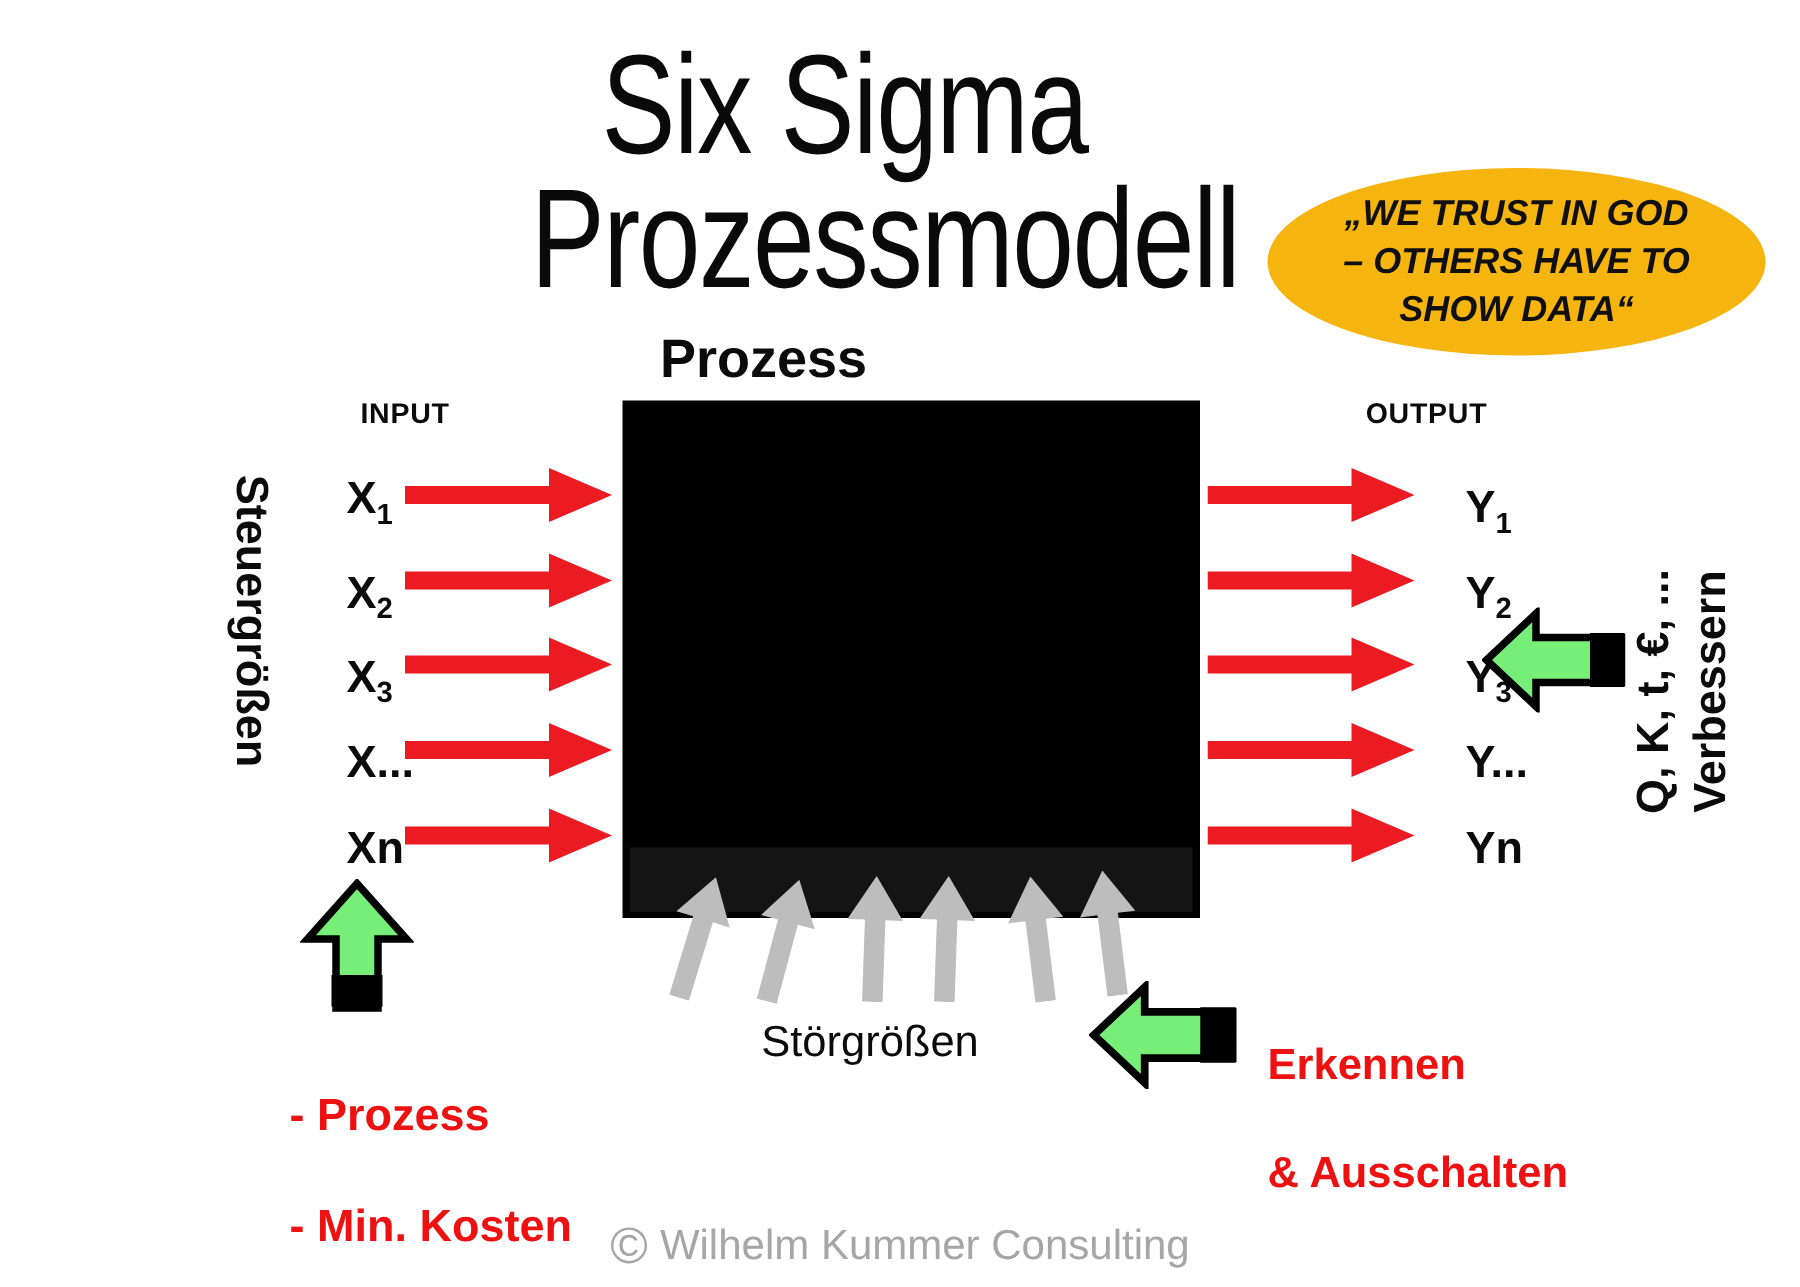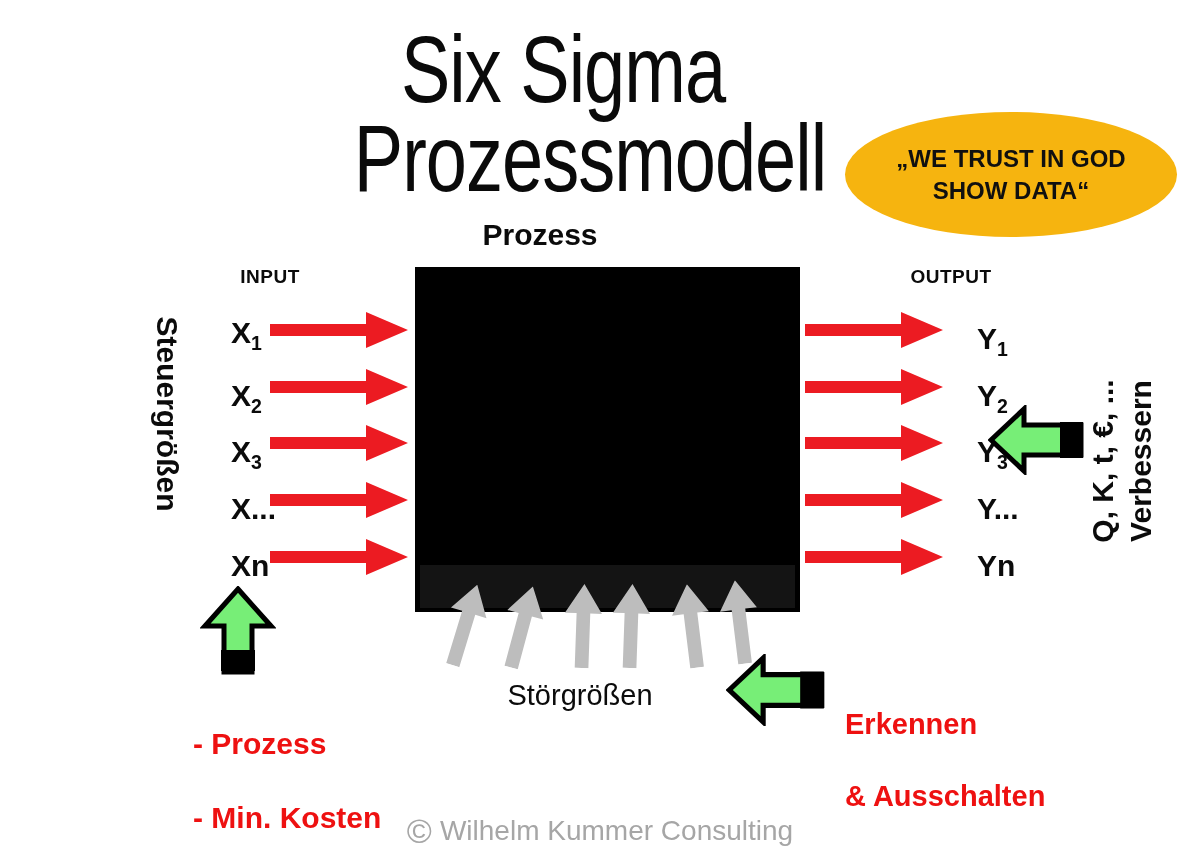--- a/index.html
+++ b/index.html
@@ -15,26 +15,26 @@
     font-size:74px; line-height:70px; letter-spacing:-1px; color:#0a0a0a;
     transform:scaleY(1.27); transform-origin:50% 0;
   }
   .title-l1 { position:relative; left:-27px; }
 
   
   .badge {
     left:845px; top:112px; width:332px; height:125px;
     background:var(--badge-yellow); border-radius:50%;
     display:flex; flex-direction:column; align-items:center; justify-content:center;
-    font-weight:bold; font-size:24px; line-height:32px;
+    font-weight:bold; font-style:italic; font-size:24px; line-height:32px;
     color:#101010; text-align:left;
   }
 
   
-  .prozess-label { left:440px; top:218px; width:200px; text-align:center; font-weight:bold; font-size:30px; }
+  .prozess-label { left:440px; top:218px; width:200px; text-align:left; font-weight:bold; font-size:36px; }
   .box { left:415px; top:267px; width:385px; height:345px; background:#000000; z-index:1; }
   .box-band { position:absolute; left:5px; right:5px; bottom:4px; height:43px; background:#141414; }
 
   
   .hdr { font-weight:bold; font-size:19px; width:130px; text-align:center; letter-spacing:0.5px; }
   .hdr-input  { left:205px; top:266px; }
   .hdr-output { left:886px; top:266px; }
   .v-left {
     left:53px; top:396px; width:228px; height:36px; line-height:36px;
     transform:rotate(90deg); font-weight:bold; font-size:30px; text-align:center;
@@ -56,38 +56,39 @@
   
   .gray-arrow { width:38px; height:84px; color:var(--arrow-gray); z-index:2; }
 
   
   .green-arrow { color:var(--arrow-green); z-index:3; }
 
   
   .stoer { left:455px; top:679px; width:250px; text-align:center; font-weight:normal; font-size:29px; }
   .note-red { font-weight:bold; color:var(--note-red); white-space:pre-line; }
   .regeln { left:193px; top:688px; font-size:30px; line-height:37px; }
-  .erkennen { left:845px; top:670px; font-size:29px; line-height:36px; }
+  .erkennen { left:845px; top:656px; font-size:29px; line-height:36px; }
 
   
   .footer { left:0; top:812px; width:1200px; text-align:center; font-size:28px; color:var(--footer-gray); }
   .footer .c-sym { font-size:34px; vertical-align:-3px; margin-right:8px; }
 </style>
 </head>
 <body>
 
 <div class="slide">
 
   <div class="abs title">
     <div class="title-l1">Six Sigma</div>
     <div class="title-l2">Prozessmodell</div>
   </div>
 
   <div class="abs badge">
     <div>„WE TRUST IN GOD</div>
+    <div>– OTHERS HAVE TO</div>
     <div>SHOW DATA“</div>
   </div>
 
   <div class="abs prozess-label">Prozess</div>
   <div class="abs box">
     <div class="box-band"></div>
   </div>
 
   <div class="abs hdr hdr-input">INPUT</div>
   <div class="abs hdr hdr-output">OUTPUT</div>

